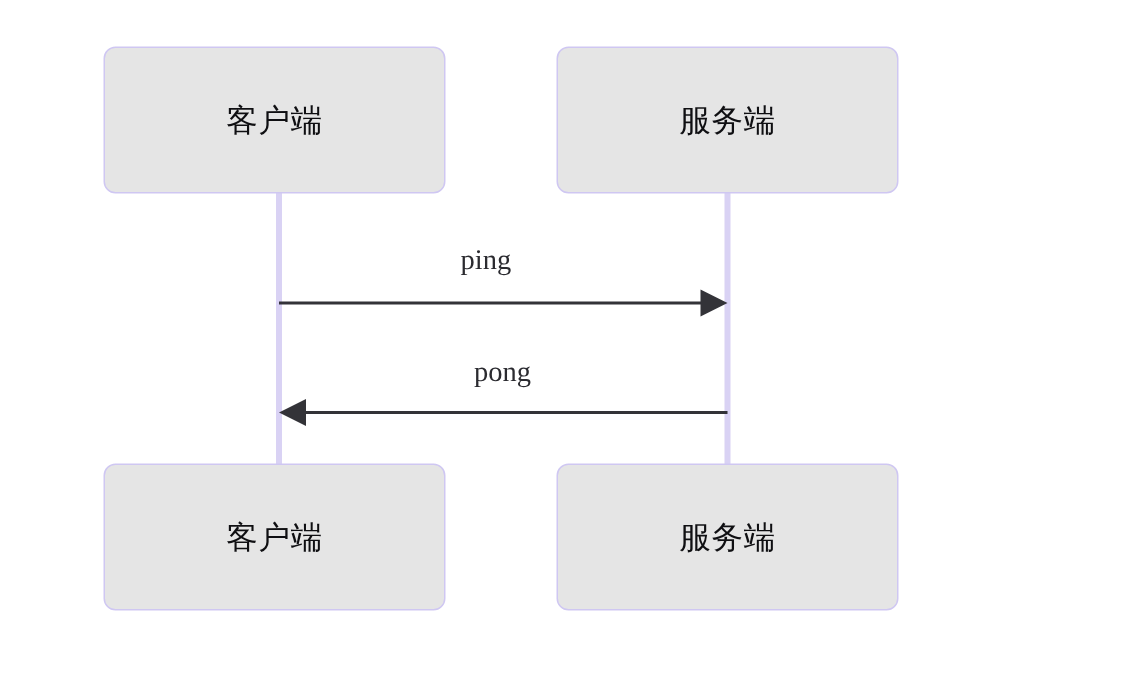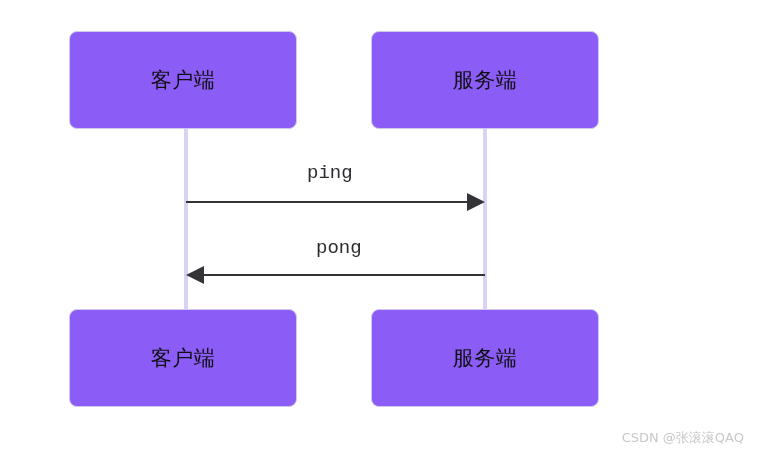--- a/index.html
+++ b/index.html
@@ -16,21 +16,21 @@
     height: 457px;
     background: #ffffff;
     overflow: hidden;
   }
   
   .participant-box {
     position: absolute;
     box-sizing: border-box;
     width: 228px;
     height: 98px;
-    background: #8b5cf6;
+    background: #e5e5e5;
     border: 1px solid #cfc7f2;
     border-radius: 8px;
     display: flex;
     align-items: center;
     justify-content: center;
     z-index: 3;
   }
   .participant-label {
     font-size: 21px;
     line-height: 1;
@@ -82,21 +82,21 @@
   #msg-ping-line { left: 186px; top: 201px; width: 283px; }
   #msg-ping-head { left: 467px; top: 193px; }
   #msg-pong-line { left: 203px; top: 274px; width: 282px; }
   #msg-pong-head { left: 186px; top: 266px; }
 
   .message-label {
     position: absolute;
     font-size: 19px;
     line-height: 1;
     color: #2b2b30;
-    font-family: Liberation Mono, monospace;
+    font-family: Liberation Serif, serif;
     white-space: nowrap;
     z-index: 2;
   }
   #label-ping { left: 307px; top: 164px; }
   #label-pong { left: 316px; top: 239px; }
 
   
   #watermark {
     position: absolute;
     right: 14px;
@@ -133,15 +133,14 @@
   <div class="arrowhead arrowhead-left" id="msg-pong-head"></div>
 
   <div class="participant-box" id="box-client-bot">
     <span class="participant-label">客户端</span>
   </div>
 
   <div class="participant-box" id="box-server-bot">
     <span class="participant-label">服务端</span>
   </div>
 
-  <div id="watermark">CSDN @张滚滚QAQ</div>
 
 </div>
 
 </body></html>

